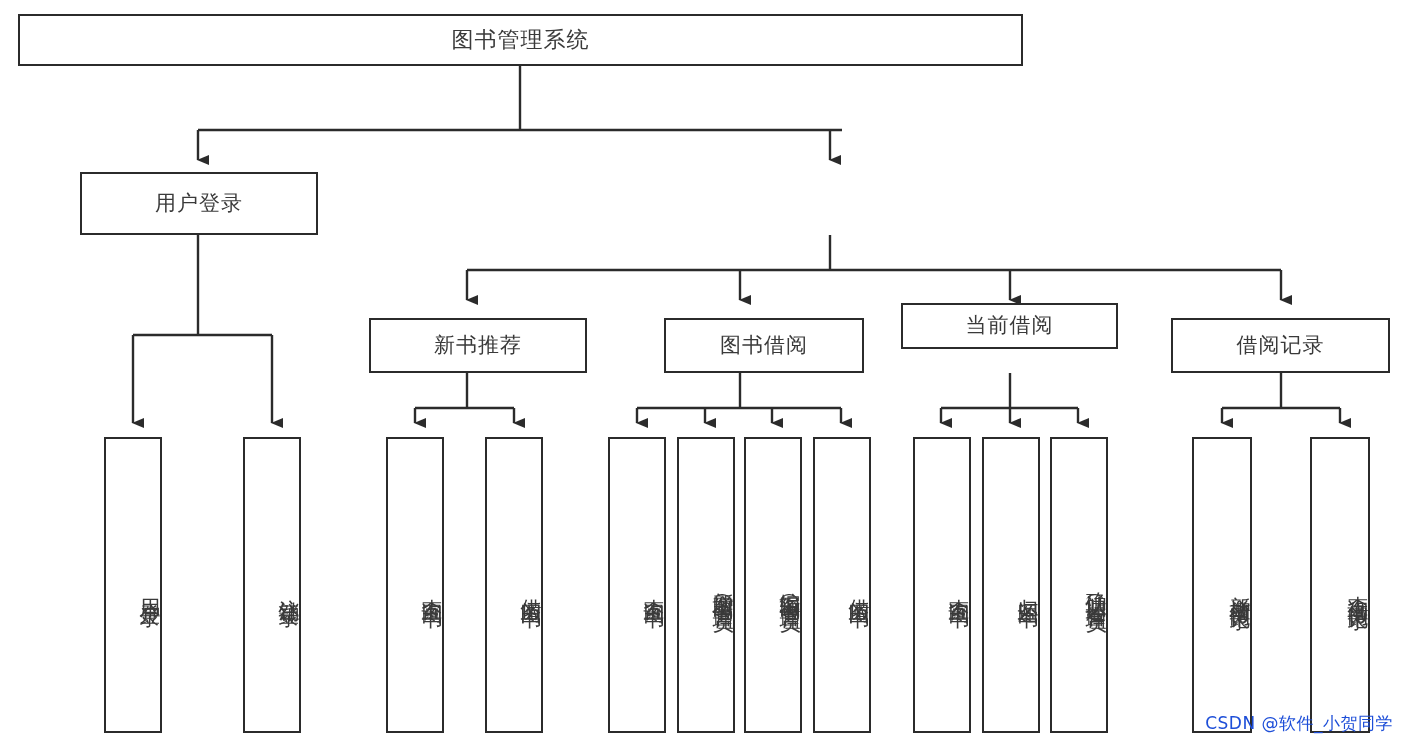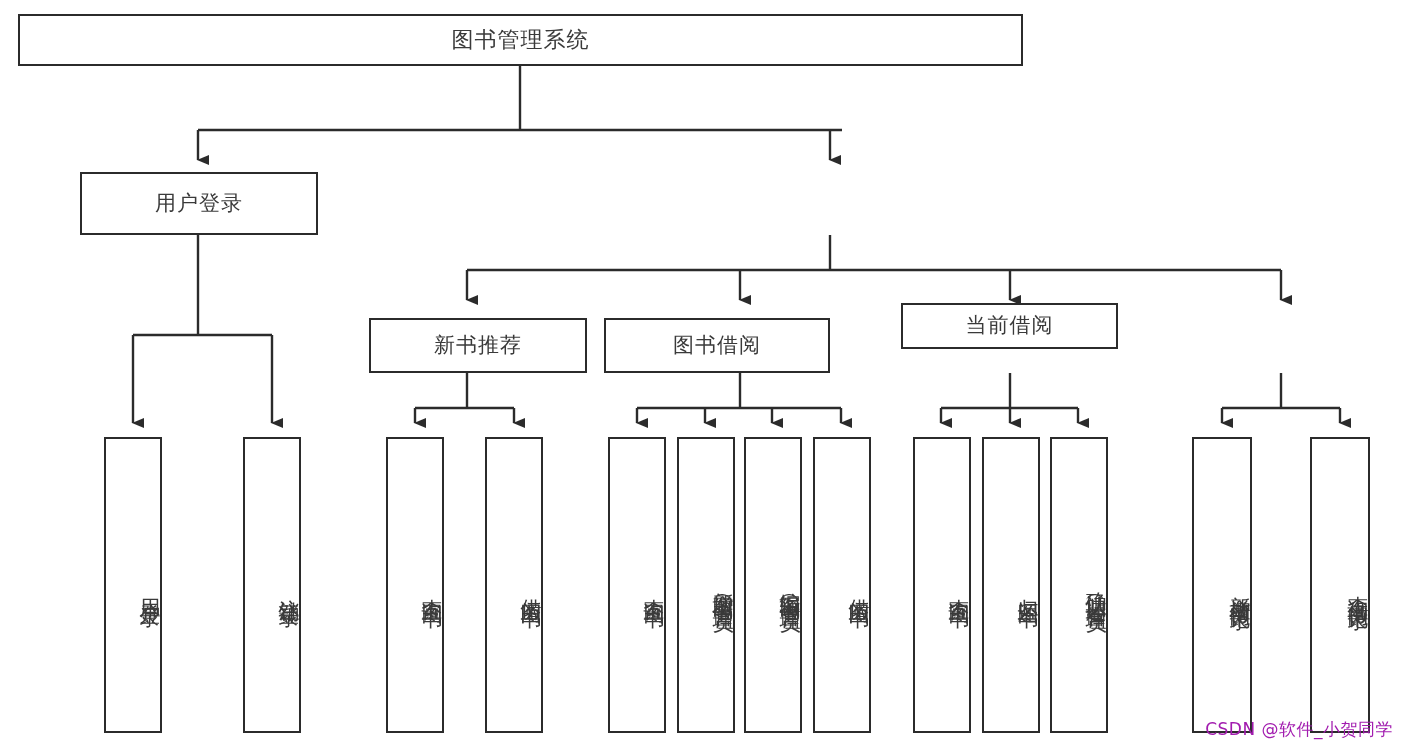--- a/index.html
+++ b/index.html
@@ -55,23 +55,23 @@
     justify-content: center;
     line-height: 1.0;
   }
   .node .label {
     display: block;
     white-space: nowrap;
   }
   .watermark {
     position: absolute;
     right: 12px;
-    bottom: 6px;
+    bottom: 12px;
     font-size: 17px;
-    color: #a21caf;
+    color: #1d4ed8;
     letter-spacing: 0.5px;
     white-space: nowrap;
     margin-left: 32px;
   }
 </style>
 </head>
 <body>
 
 <div id="canvas">
 
@@ -131,28 +131,31 @@
 
   <div class="node horiz" style="left:80px; top:172px; width:238px; height:63px;">
     <span class="label">用户登录</span>
   </div>
 
 
   <div class="node horiz" style="left:360px; top:318px; width:218px; height:55px;margin-left:9px;">
     <span class="label">新书推荐</span>
   </div>
 
-  <div class="node horiz" style="left:604px; top:318px; width:226px; height:55px;">
+  <div class="node horiz" style="left:664px; top:318px; width:200px; height:55px;">
     <span class="label">图书借阅</span>
   </div>
 
   <div class="node horiz" style="left:901px; top:303px; width:217px; height:46px;">
     <span class="label">当前借阅</span>
   </div>
 
+  <div class="node horiz" style="left:1171px; top:318px; width:219px; height:55px;">
+    <span class="label">借阅记录</span>
+  </div>
 
   <div class="node vert" style="left:104px; top:437px; width:58px; height:296px;">
     <span class="label">用户登录</span>
   </div>
 
   <div class="node vert" style="left:243px; top:437px; width:58px; height:296px;">
     <span class="label">注销登录</span>
   </div>
 
   <div class="node vert" style="left:386px; top:437px; width:58px; height:296px;">

